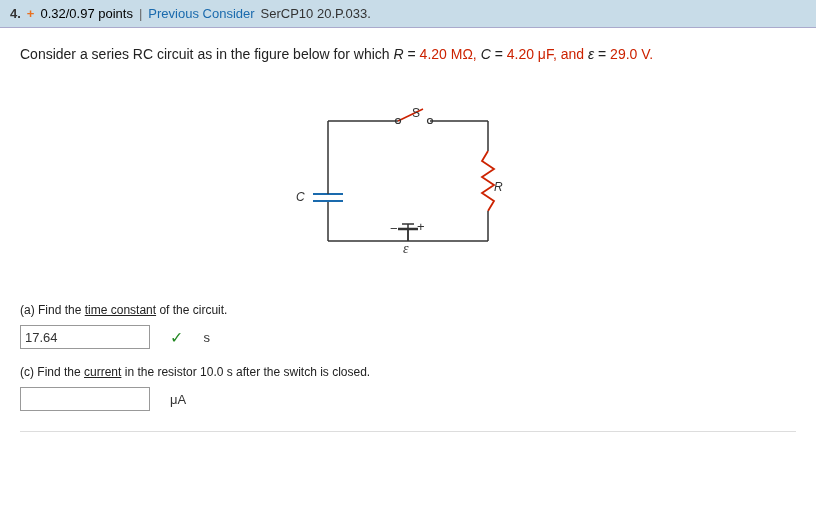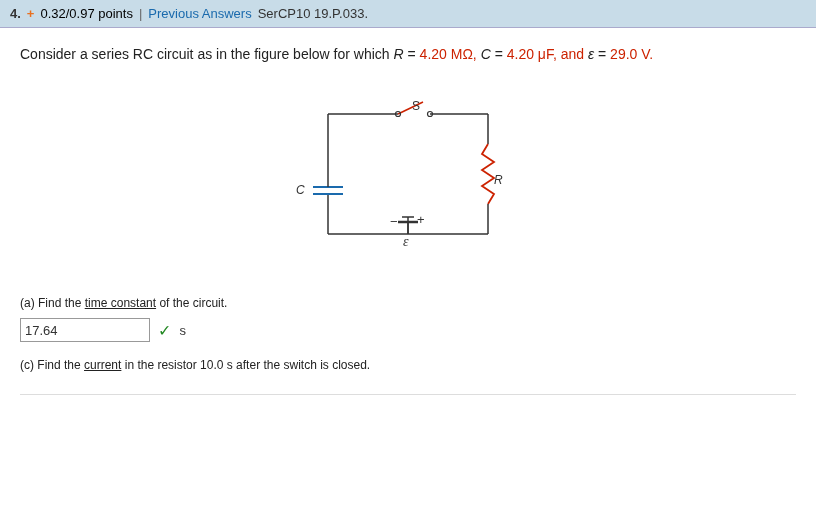--- a/index.html
+++ b/index.html
@@ -50,21 +50,21 @@
     }
 
     .content-area {
       padding: 16px 20px;
     }
 
     .problem-text {
       font-size: 14px;
       color: #222;
       line-height: 1.5;
-      margin-bottom: 9px;
+      margin-bottom: 16px;
     }
 
     .val-red { color: #cc2200; font-weight: normal; }
 
     .circuit-container {
       display: flex;
       justify-content: center;
       margin: 0 0 20px 0;
     }
 
@@ -84,21 +84,21 @@
       line-height: 1.5;
     }
 
     .part-label .underline {
       text-decoration: underline;
     }
 
     .answer-row {
       display: flex;
       align-items: center;
-      gap: 8px;
+      gap: 20px;
       margin-top: 4px;
     }
 
     .answer-input {
       width: 130px;
       height: 24px;
       border: 1px solid #999;
       padding: 2px 4px;
       font-size: 13px;
       background: #fff;
@@ -137,22 +137,22 @@
     
   </style>
 </head>
 <body>
 
 <div class="header-bar">
   <span class="question-number">4.</span>
   <span class="orange-plus">+</span>
   <span class="points-info">0.32/0.97 points</span>
   <span class="divider">|</span>
-  <a class="prev-answers-link">Previous Answers</a>
-  <span class="problem-ref">SerCP10 19.P.033.</span>
+  <a class="prev-answers-link">Previous Consider</a>
+  <span class="problem-ref">SerCP10 20.P.033.</span>
 </div>
 
 <div class="content-area">
 
   <div class="problem-text">
     <span>Consider a series RC circuit as in the figure below for which </span><span style="font-style:italic;">R</span><span> = </span><span class="val-red">4.20</span><span class="val-red"> MΩ,</span><span style="font-style:italic;"> C</span><span> = </span><span class="val-red">4.20</span><span class="val-red"> μF, and</span><span style="font-style:italic;"> ε</span><span> = </span><span class="val-red">29.0</span><span class="val-red"> V.</span>
   </div>
 
   <div class="circuit-container">
     <svg class="circuit-svg" viewBox="0 0 280 200" xmlns="http://www.w3.org/2000/svg">
@@ -215,20 +215,24 @@
     </div>
   </div>
 
   <div class="part-section">
   </div>
 
   <div class="part-section">
     <div class="part-label">
       <span>(c) Find the </span><span class="underline">current</span><span> in the resistor 10.0 s after the switch is closed.</span>
     </div>
+    <div class="answer-row">
+      <input type="text" class="answer-input" value="" style="">
+      <span class="unit-label">μA</span>
+    </div>
   </div>
 
   <div class="buttons-row">
     
     
     
   </div>
 
 </div>
 

